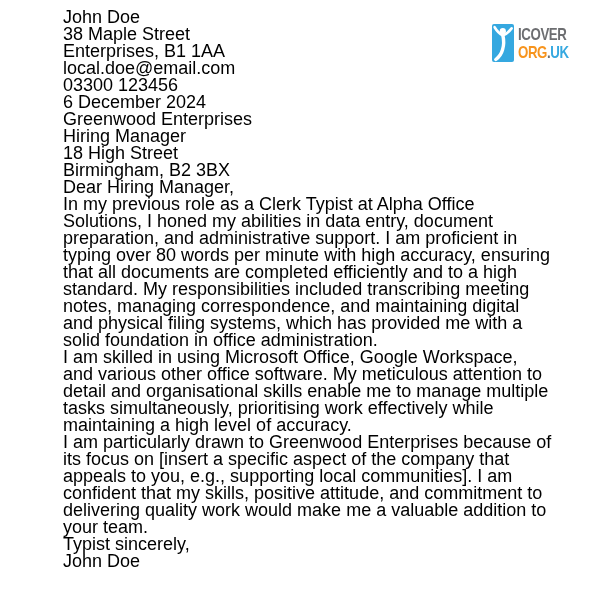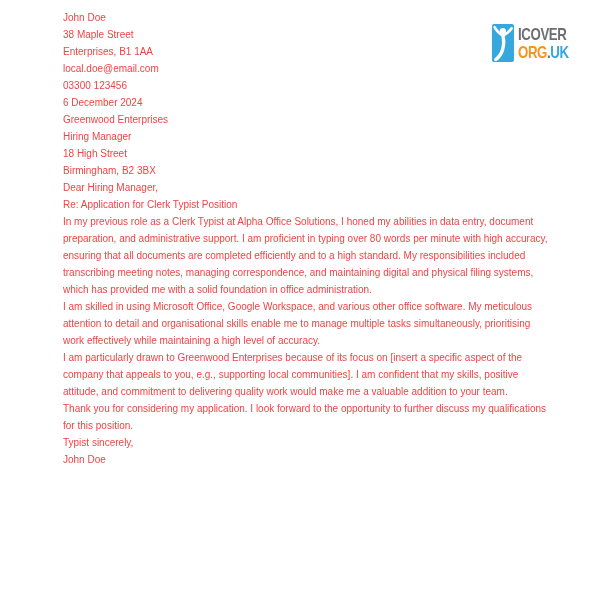--- a/index.html
+++ b/index.html
@@ -13,23 +13,23 @@
     height: 603px;
     background: #ffffff;
     overflow: hidden;
     font-family: "Liberation Sans", sans-serif;
   }
   .letter {
     position: absolute;
     left: 63px;
     top: 9px;
     width: 489px;
-    font-size: 10px;
+    font-size: 18px;
     line-height: 17px;
-    color: #ef4444;
+    color: #000000;
     letter-spacing: 0;
   }
   .letter div, .letter p {
     margin: 0;
     padding: 0;
   }
   
   .logo {
     position: absolute;
     left: 481px;
@@ -91,22 +91,20 @@
     <div>38 Maple Street</div>
     <div>Enterprises, B1 1AA</div>
     <div>local.doe@email.com</div>
     <div>03300 123456</div>
     <div>6 December 2024</div>
     <div>Greenwood Enterprises</div>
     <div>Hiring Manager</div>
     <div>18 High Street</div>
     <div>Birmingham, B2 3BX</div>
     <div>Dear Hiring Manager,</div>
-    <div>Re: Application for Clerk Typist Position</div>
     <p>In my previous role as a Clerk Typist at Alpha Office Solutions, I honed my abilities in data entry, document preparation, and administrative support. I am proficient in typing over 80 words per minute with high accuracy, ensuring that all documents are completed efficiently and to a high standard. My responsibilities included transcribing meeting notes, managing correspondence, and maintaining digital and physical filing systems, which has provided me with a solid foundation in office administration.</p>
     <p>I am skilled in using Microsoft Office, Google Workspace, and various other office software. My meticulous attention to detail and organisational skills enable me to manage multiple tasks simultaneously, prioritising work effectively while maintaining a high level of accuracy.</p>
     <p>I am particularly drawn to Greenwood Enterprises because of its focus on [insert a specific aspect of the company that appeals to you, e.g., supporting local communities]. I am confident that my skills, positive attitude, and commitment to delivering quality work would make me a valuable addition to your team.</p>
-    <p>Thank you for considering my application. I look forward to the opportunity to further discuss my qualifications for this position.</p>
     <div>Typist sincerely,</div>
     <div>John Doe</div>
   </div>
 
 </div>
 
 </body></html>

